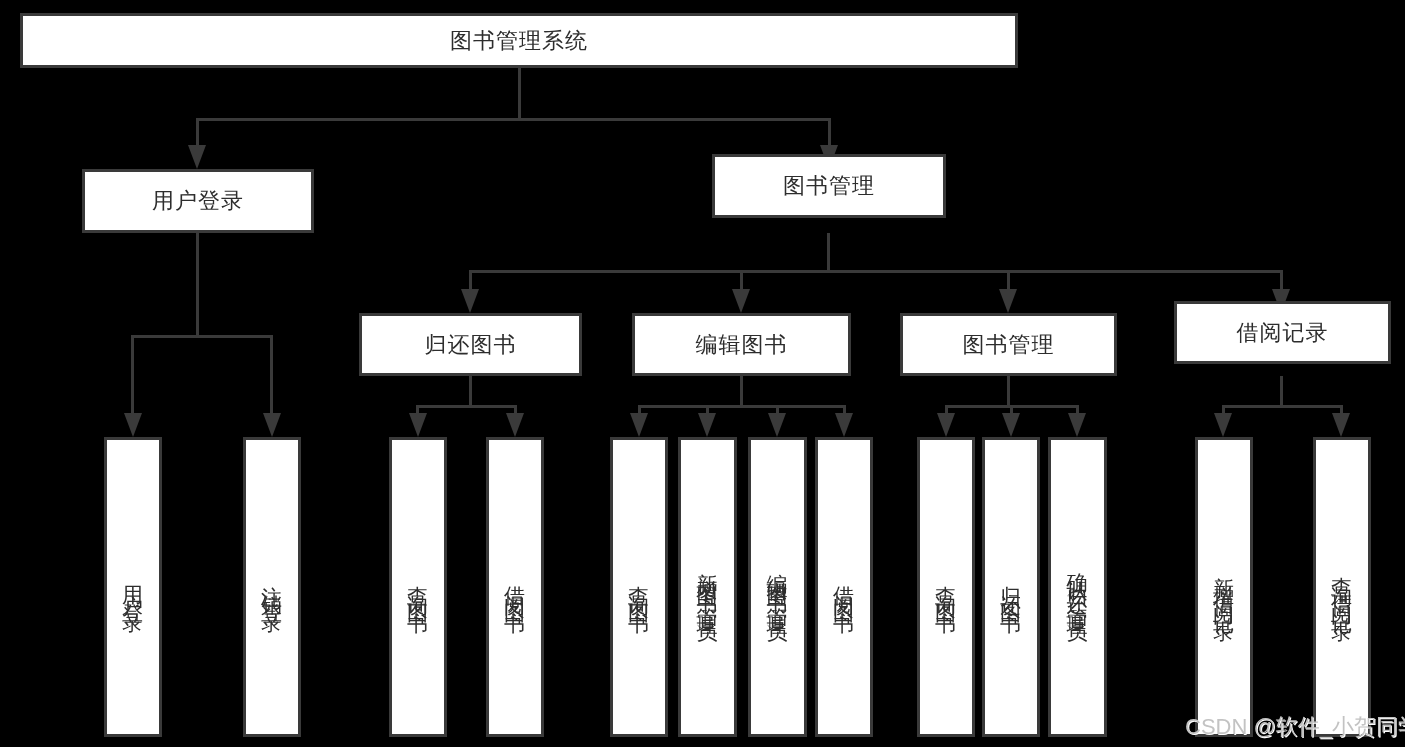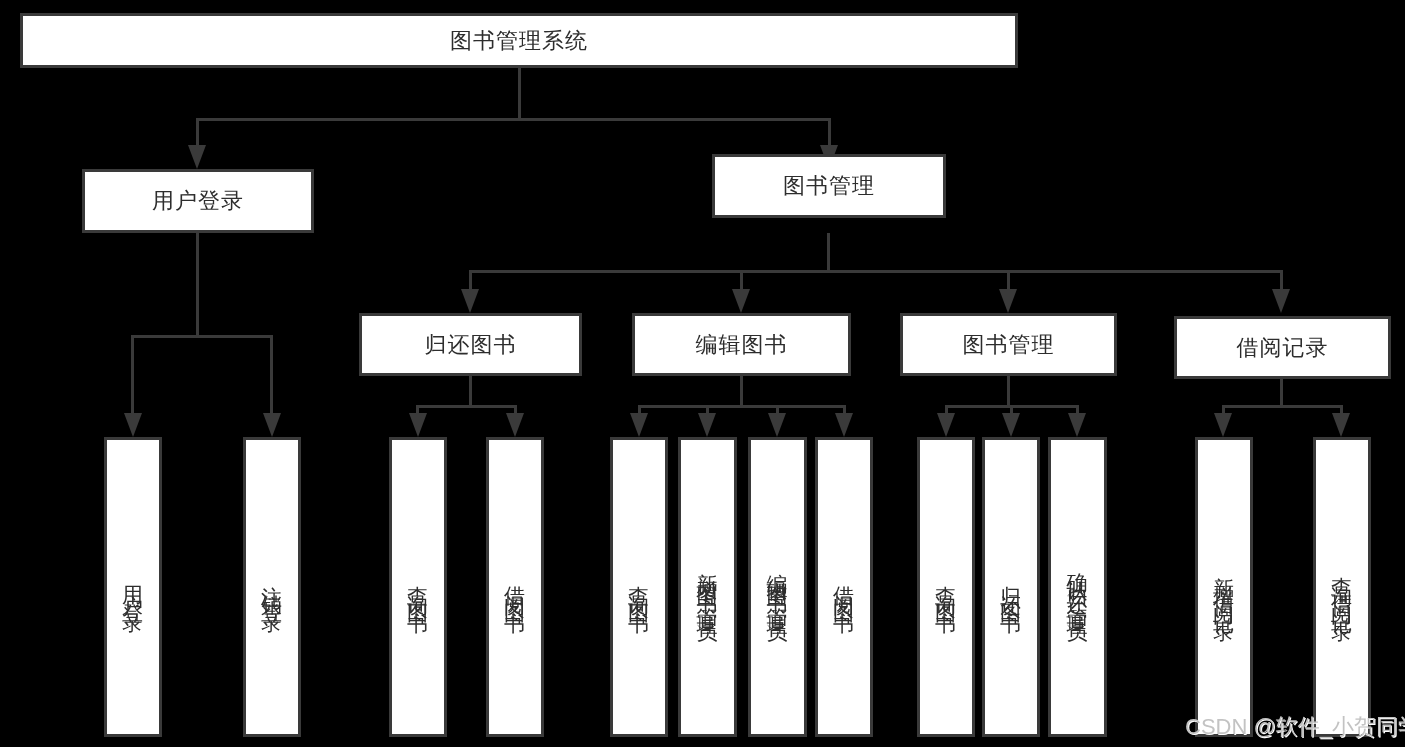--- a/index.html
+++ b/index.html
@@ -80,21 +80,21 @@
   <div class="vline" style="left:740px;top:270px;height:22px;"></div>
   <div class="arrow" style="left:732px;top:289px;"></div>
   <div class="vline" style="left:1007px;top:270px;height:22px;"></div>
   <div class="arrow" style="left:999px;top:289px;"></div>
   <div class="vline" style="left:1280px;top:270px;height:22px;"></div>
   <div class="arrow" style="left:1272px;top:289px;"></div>
 
   <div class="node" style="left:359px;top:313px;width:223px;height:63px;">归还图书</div>
   <div class="node" style="left:632px;top:313px;width:219px;height:63px;">编辑图书</div>
   <div class="node" style="left:900px;top:313px;width:217px;height:63px;">图书管理</div>
-  <div class="node" style="left:1174px;top:316px;width:217px;height:63px;">借阅记录</div>
+  <div class="node" style="left:1174px;top:301px;width:217px;height:63px;">借阅记录</div>
 
   <div class="vline" style="left:469px;top:376px;height:32px;"></div>
   <div class="hline" style="left:416px;top:405px;width:101px;"></div>
   <div class="vline" style="left:416px;top:405px;height:12px;"></div>
   <div class="arrow" style="left:409px;top:413px;"></div>
   <div class="vline" style="left:514px;top:405px;height:12px;"></div>
   <div class="arrow" style="left:506px;top:413px;"></div>
 
   <div class="vline" style="left:740px;top:376px;height:32px;"></div>
   <div class="hline" style="left:638px;top:405px;width:208px;"></div>

